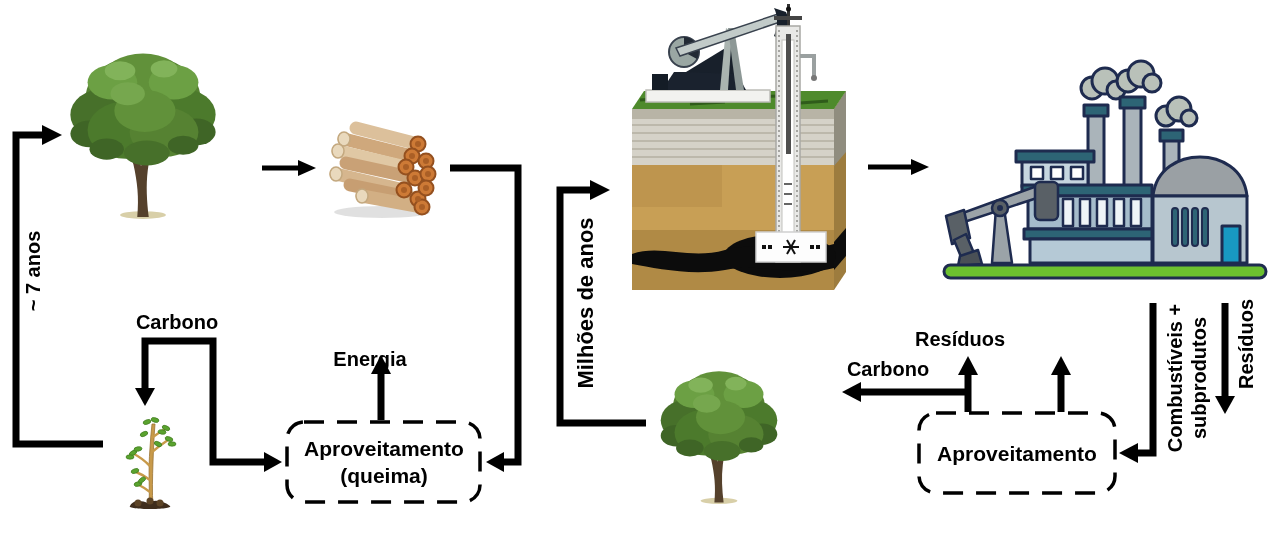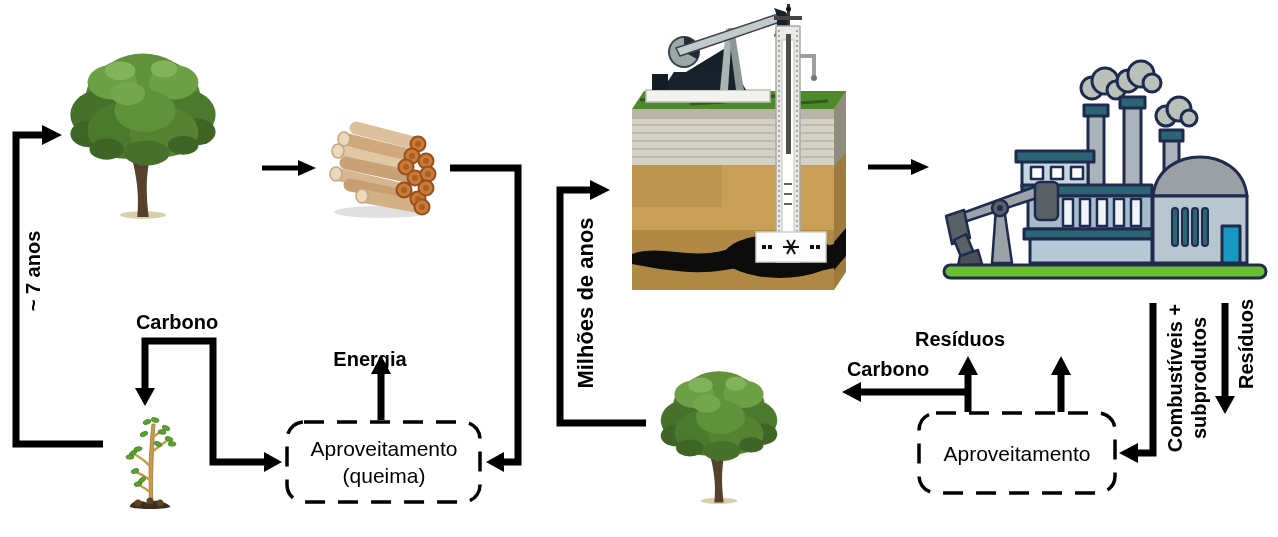--- a/index.html
+++ b/index.html
@@ -10,21 +10,21 @@
   .layer{position:absolute;left:0;top:0;}
   .label{
     position:absolute;font-weight:bold;font-size:20px;line-height:23px;
     white-space:nowrap;text-align:center;color:#000;
     transform:translate(-50%,-50%);
   }
   .label.rot{transform:translate(-50%,-50%) rotate(-90deg);}
   .label.big{font-size:22px;}
   .boxtext{
     position:absolute;display:flex;flex-direction:column;align-items:center;justify-content:center;
-    font-weight:normal;font-size:21px;line-height:27px;text-align:center;
+    font-weight:bold;font-size:21px;line-height:27px;text-align:center;
     transform:translate(-50%,-50%);white-space:nowrap;
   }
   .icon-wrap{position:absolute;}
   .icon-wrap svg{display:block;width:100%;height:100%;}
 </style>
 </head>
 <body>
 
 <div class="stage">
 

